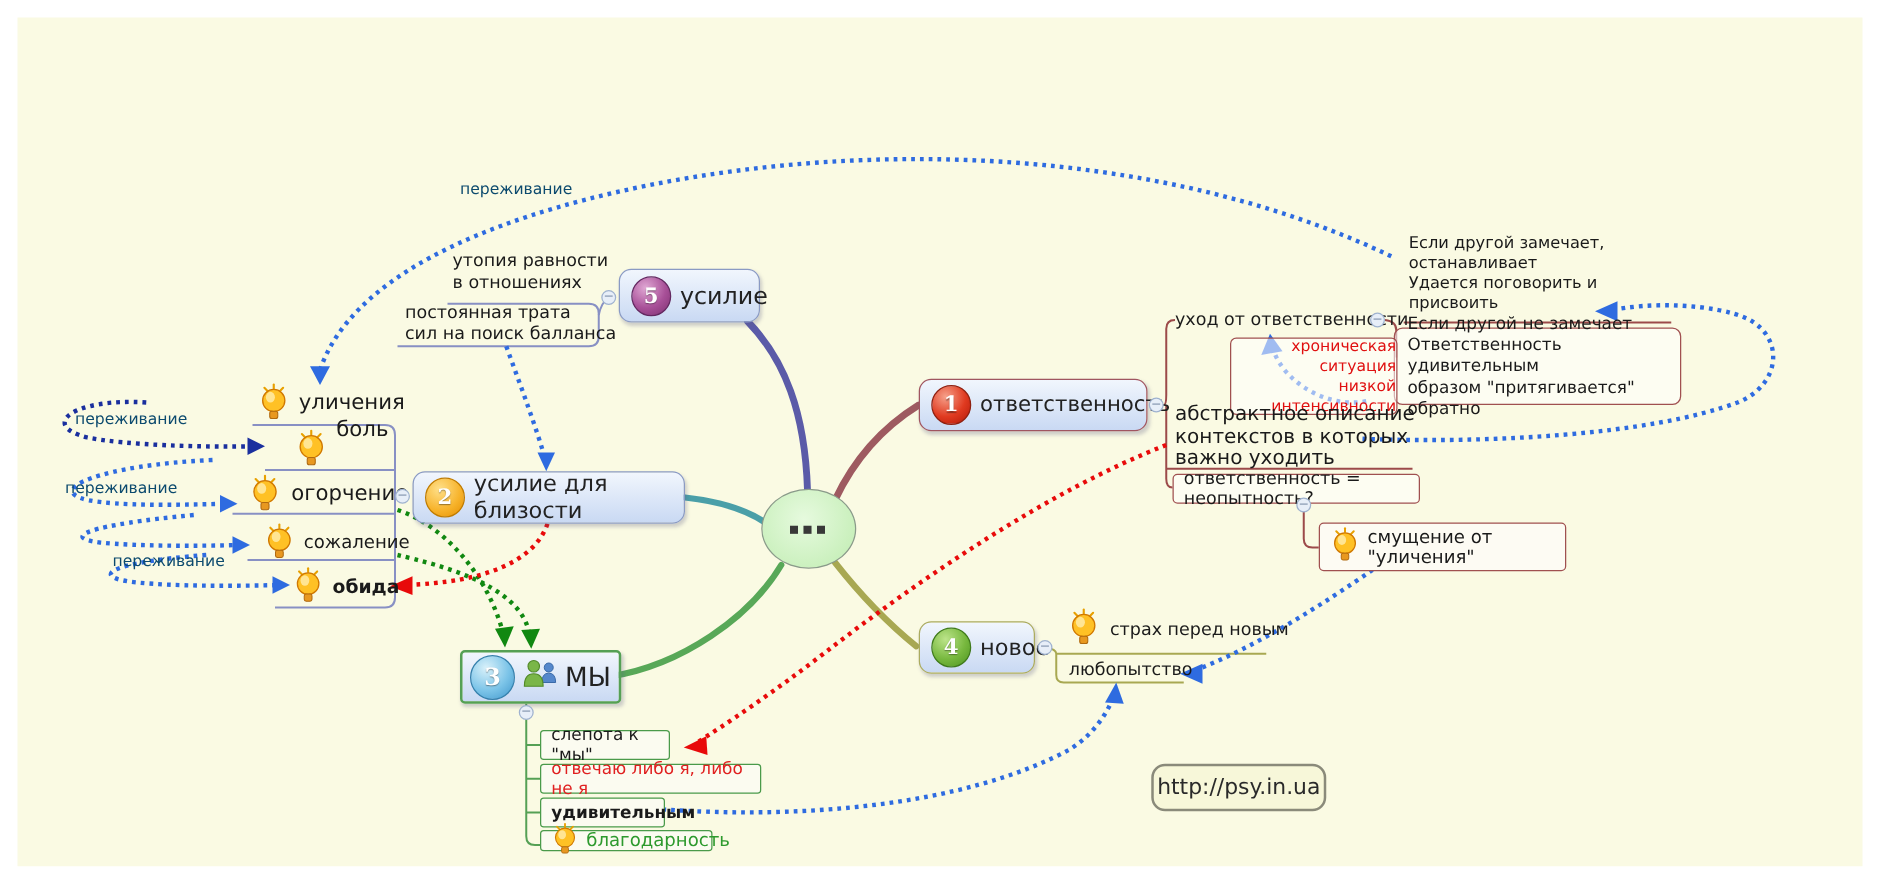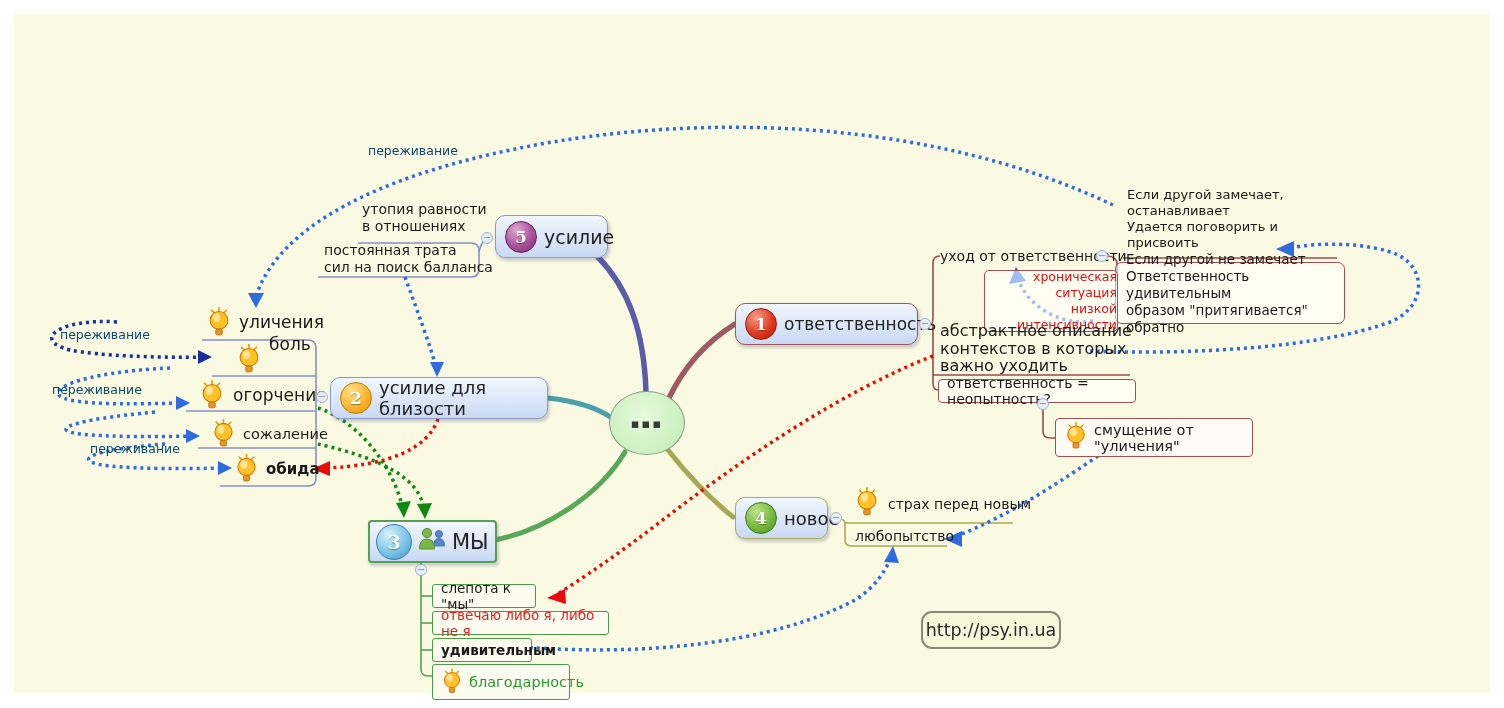--- a/index.html
+++ b/index.html
@@ -307,21 +307,21 @@
 
   <div class="wbox" style="left:432px;top:584px;width:104px;height:24px;">
     <span>слепота к "мы"</span>
   </div>
   <div class="wbox" style="left:432px;top:611px;width:177px;height:24px;color:#e02020;">
     <span>отвечаю либо я, либо не я</span>
   </div>
   <div class="wbox" style="left:432px;top:638px;width:100px;height:24px;font-weight:bold;">
     <span>удивительным</span>
   </div>
-  <div class="wbox" style="left:432px;top:664px;width:138px;height:36px;gap:6px;color:#2e9a2e;font-size:14.5px;">
+  <div class="wbox" style="left:432px;top:664px;width:138px;height:17px;gap:6px;color:#2e9a2e;font-size:14.5px;">
     <span class="bulb">
       <svg width="22" height="28" viewBox="0 0 24 29">
           <g stroke="#e8a000" stroke-width="1.6" stroke-linecap="round">
             <line x1="5" y1="4" x2="7.5" y2="6.5"></line>
             <line x1="12" y1="1.5" x2="12" y2="4.5"></line>
             <line x1="19" y1="4" x2="16.5" y2="6.5"></line>
           </g>
           <circle cx="12" cy="13.5" r="8.3" fill="#ffc125" stroke="#d07800"></circle>
           <ellipse cx="9.5" cy="11" rx="3.4" ry="4" fill="#ffe9a0" opacity="0.9"></ellipse>
           <rect x="9" y="21.5" width="6" height="5.5" rx="1.5" fill="#e89820" stroke="#b06a10" stroke-width="0.8"></rect>

